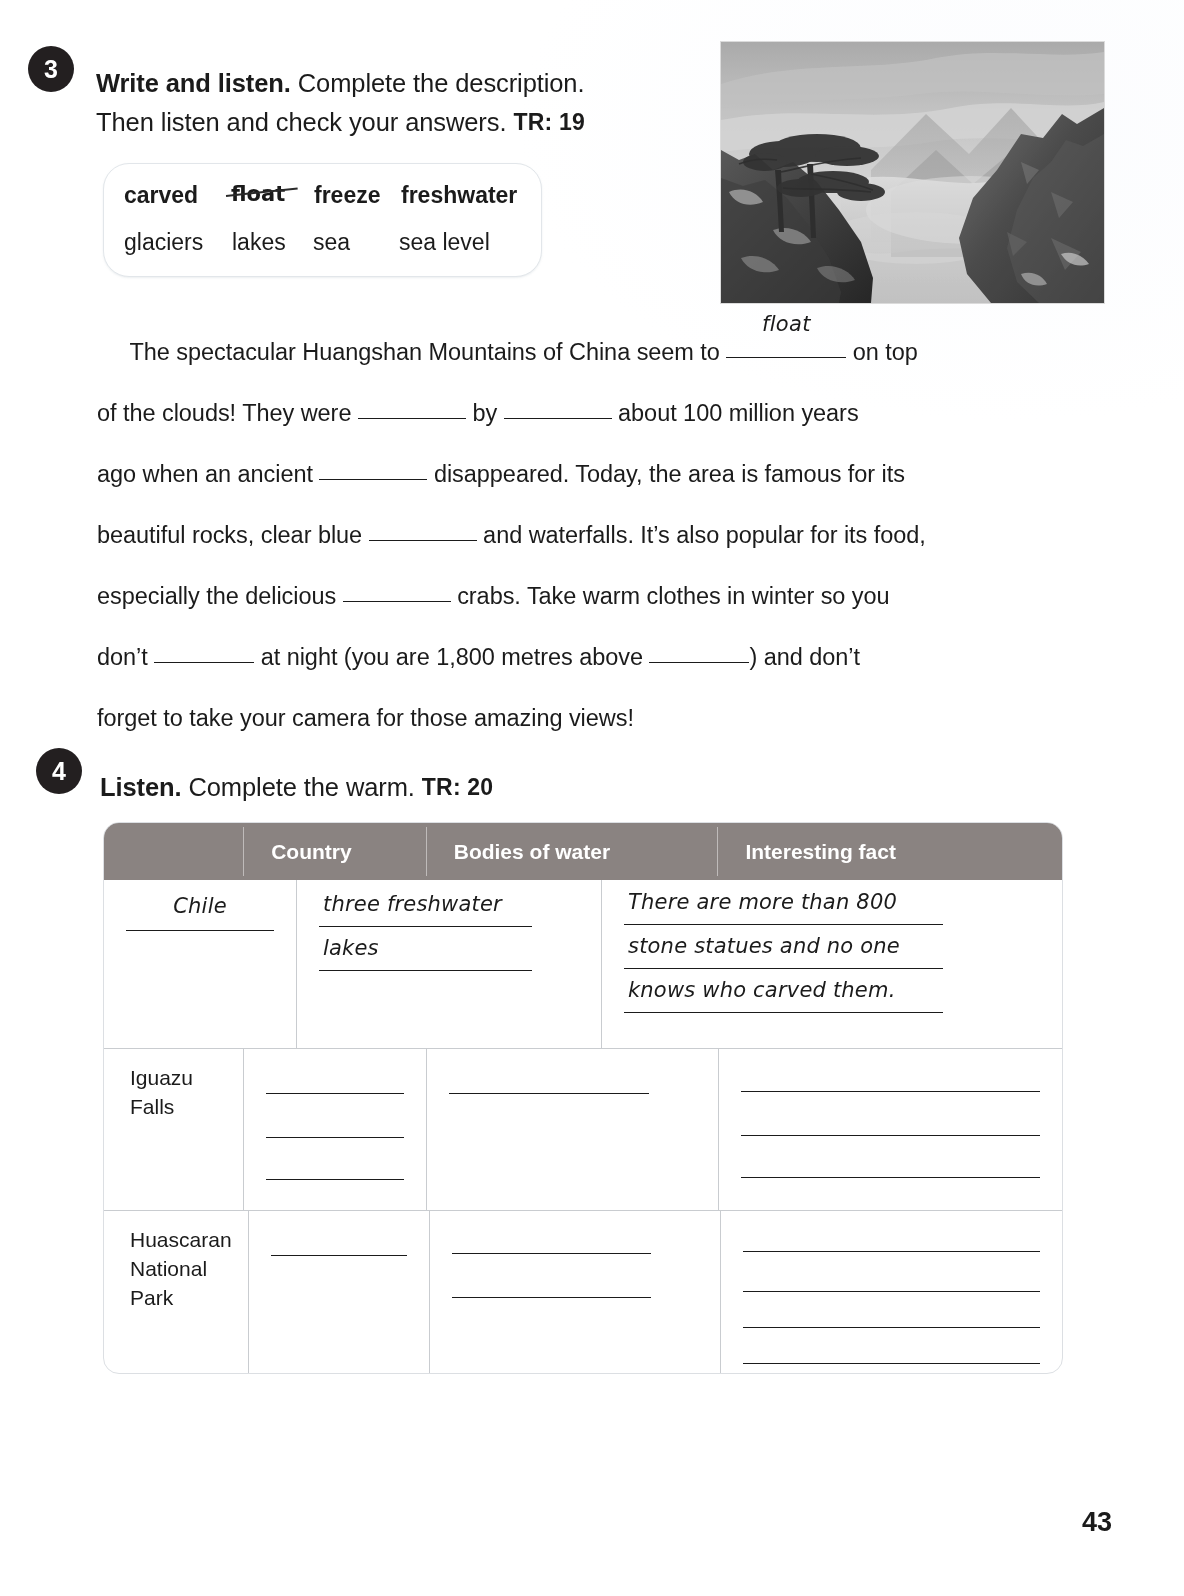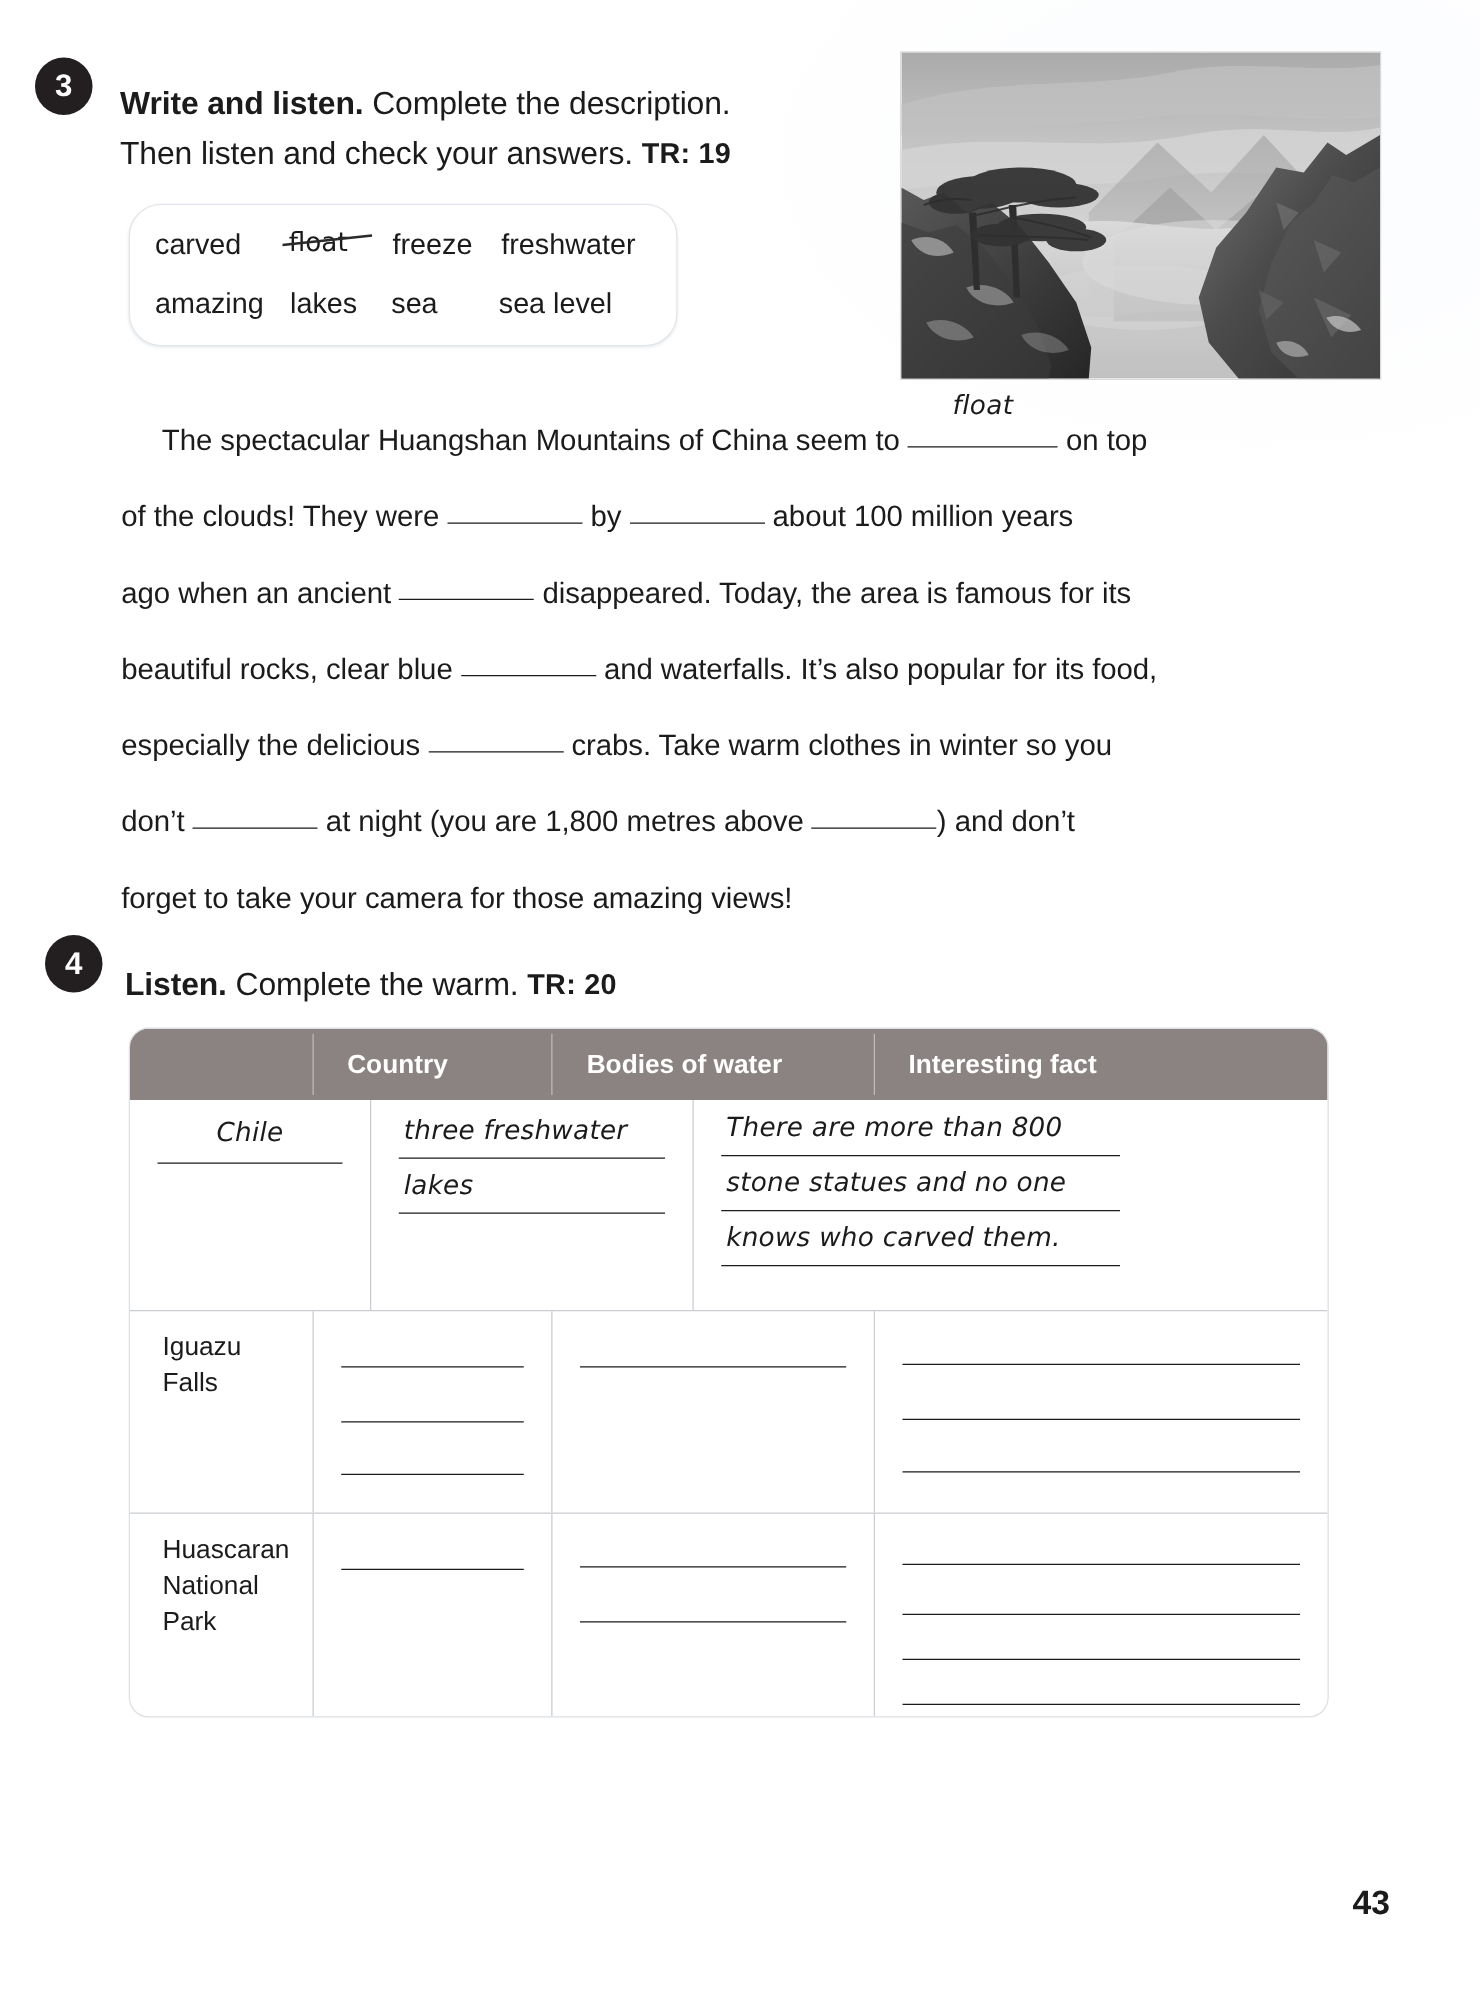--- a/index.html
+++ b/index.html
@@ -68,21 +68,21 @@
     background: #ffffff;
     box-shadow: 0 1px 2px rgba(180,190,200,.25);
   }
   .wb-row {
     position: absolute;
     left: 0; right: 0;
     display: flex;
     font-size: 23px;
     color: #1b1b1b;
   }
-  .wb-row.r1 { top: 18px; }
+  .wb-row.r1 { top: 18px; font-weight: bold; }
   .wb-row.r2 { top: 65px; }
   .wb-word { position: absolute; white-space: nowrap; }
   .struck {
     position: relative;
     font-family: "DejaVu Sans", sans-serif;
     font-size: 21px;
   }
   .struck .slash {
     position: absolute;
     left: -5px;
@@ -174,21 +174,21 @@
   .th + .th::before {
     content: "";
     position: absolute;
     left: 0; top: 4px; bottom: 4px;
     width: 1px;
     background: rgba(255,255,255,.45);
   }
   .c0 { width: 146px; }
   .c1 { width: 192px; }
   .c2 { width: 258px; }
-  .c3 { width: 364px; }
+  .c3 { width: 364px; margin-left: 47px; }
 
   .tbl-body {
     position: absolute;
     left: 0; top: 57px; right: 0; bottom: 0;
   }
   .trow {
     display: flex;
     box-sizing: border-box;
     position: relative;
   }
@@ -250,21 +250,21 @@
     <div class="wb-row r1">
       <span class="wb-word" style="left:20px;">carved</span>
       <span class="wb-word struck" style="left:127px;">
         <span>float</span>
         <span class="slash"></span>
       </span>
       <span class="wb-word" style="left:210px;">freeze</span>
       <span class="wb-word" style="left:297px;">freshwater</span>
     </div>
     <div class="wb-row r2">
-      <span class="wb-word" style="left:20px;">amazing</span>
+      <span class="wb-word" style="left:20px;">glaciers</span>
       <span class="wb-word" style="left:128px;">lakes</span>
       <span class="wb-word" style="left:209px;">sea</span>
       <span class="wb-word" style="left:295px;">sea level</span>
     </div>
   </div>
 
   <div class="photo">
     <svg viewBox="0 0 383 261" preserveAspectRatio="none">
       <defs>
         <linearGradient id="skyg" x1="0" y1="0" x2="0" y2="1">

